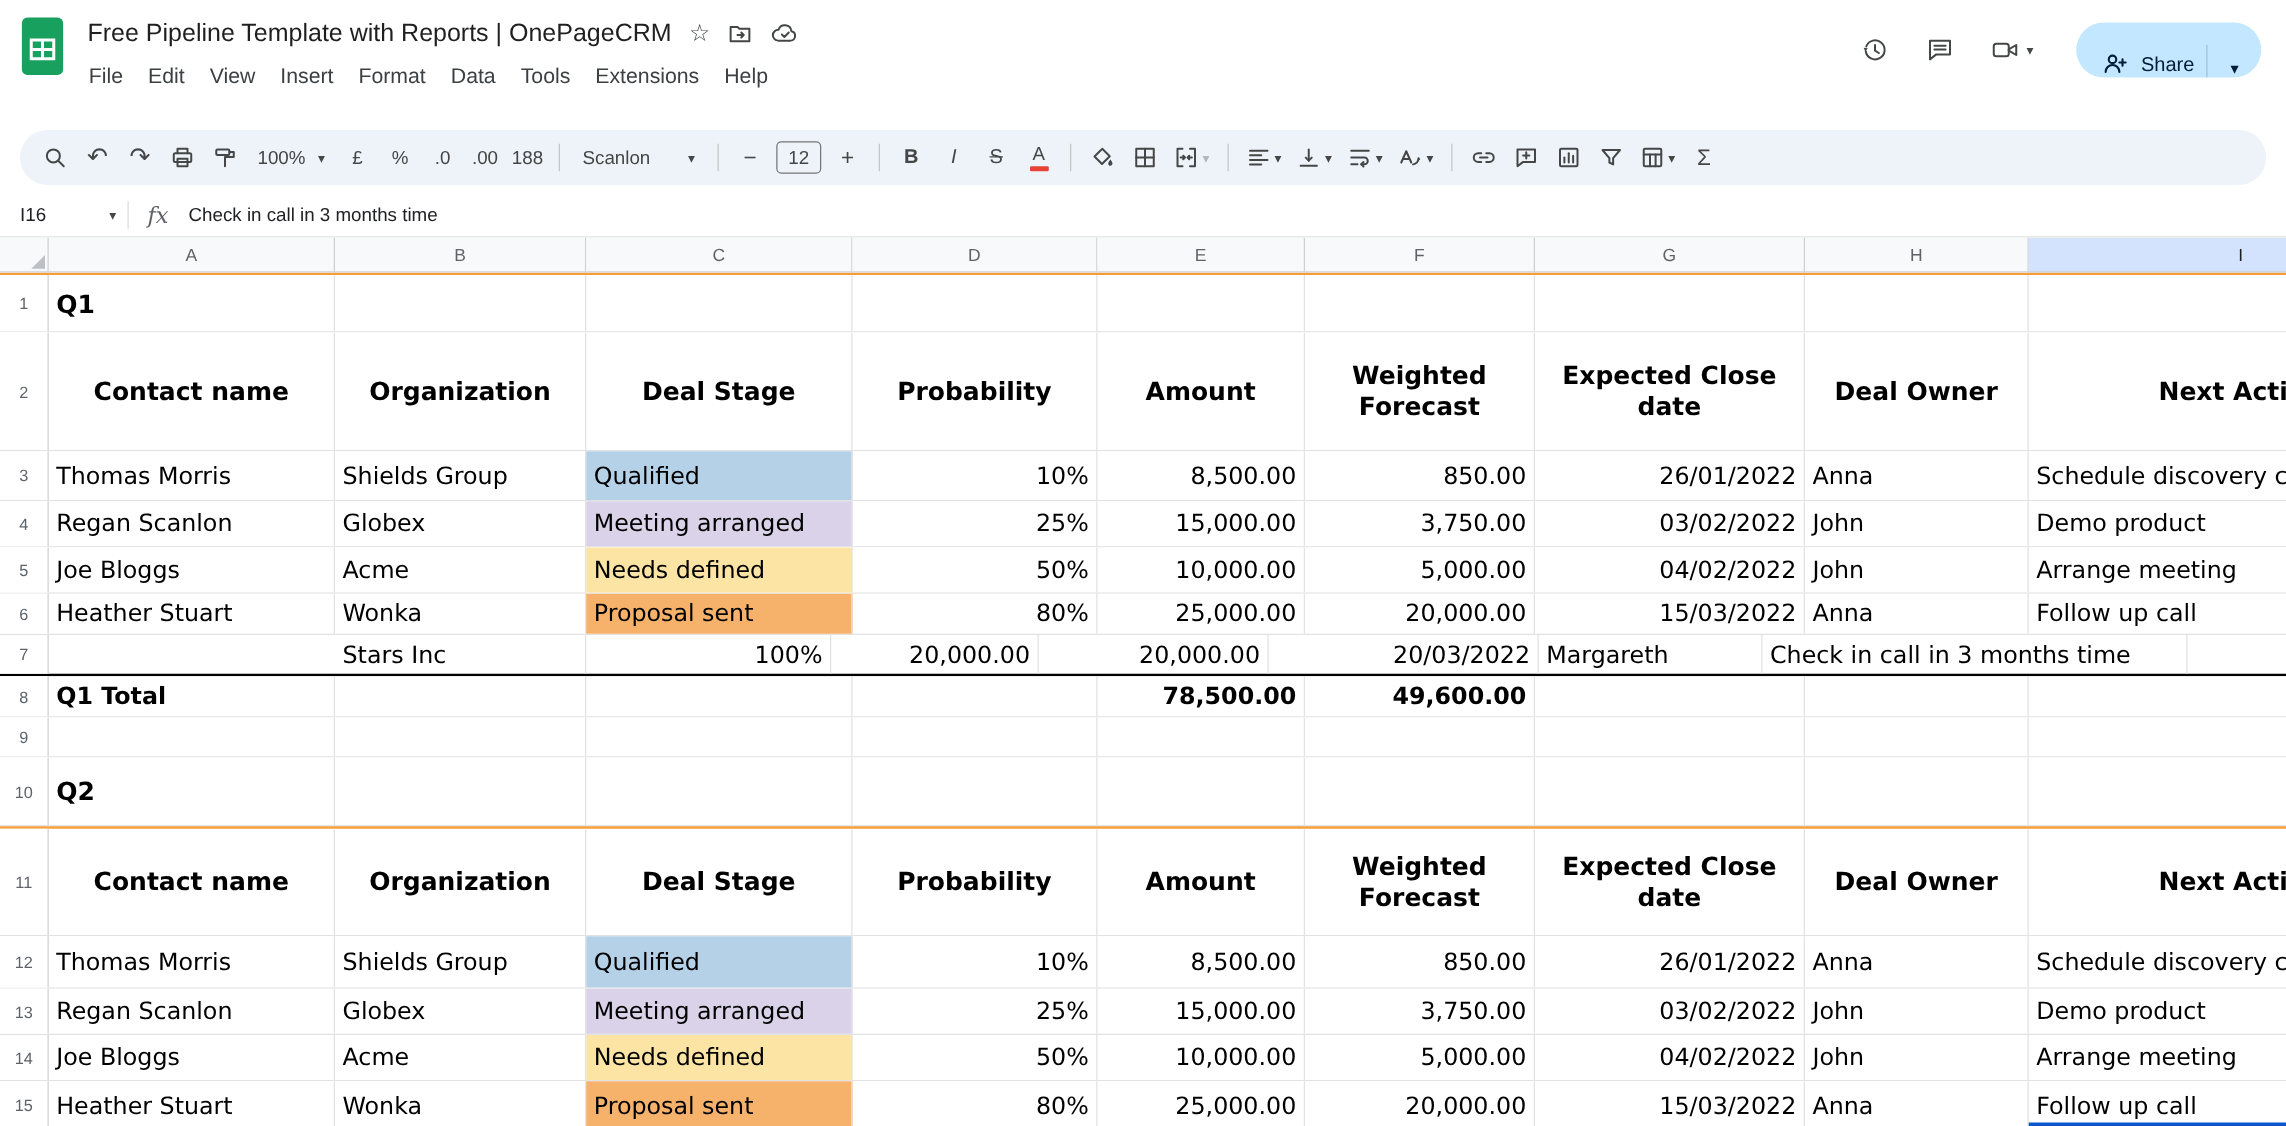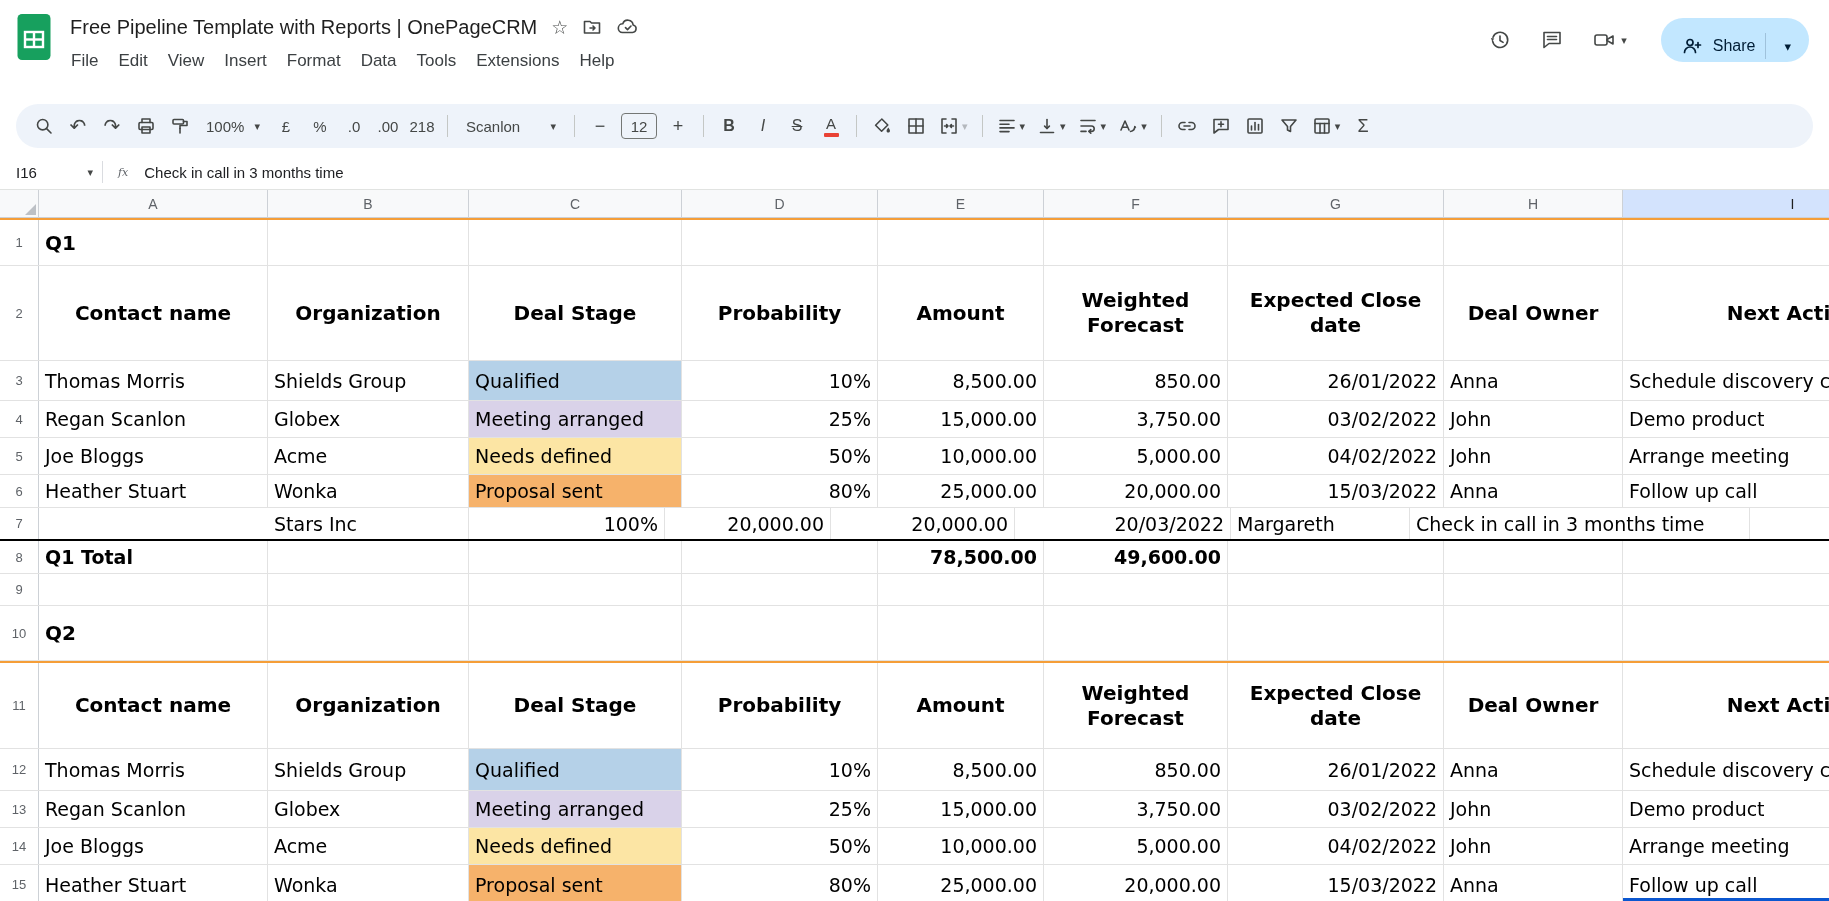--- a/index.html
+++ b/index.html
@@ -10,21 +10,21 @@
   .topbar{height:98px;display:flex;align-items:flex-start;padding:10px 20px 0 16px}
   .logo{width:48px;padding-top:3px;flex-shrink:0;cursor:pointer}
   .doc-info{flex:1;min-width:0;padding-left:6px}
   .title-row{display:flex;align-items:center;gap:14px;height:34px}
   .doc-title{font-size:20px;color:#1f1f1f;white-space:nowrap}
   .t-icon{color:#444746;font-size:19px;display:flex;align-items:center;line-height:1}
   .menu-row{display:flex;align-items:center;height:30px;margin-left:-9px;margin-top:2px}
   .menu-item{font-size:17px;color:#3c4043;padding:3px 10px;border-radius:6px;cursor:pointer;white-space:nowrap}
   .top-actions{display:flex;align-items:center;gap:30px;padding-top:8px;flex-shrink:0}
   .icon-btn{display:flex;align-items:center;gap:4px;cursor:pointer}
-  .share-btn{display:flex;align-items:center;background:#c2e7ff;border-radius:24px;height:44px;
+  .share-btn{display:flex;align-items:flex-end;background:#c2e7ff;border-radius:24px;height:44px;
     padding:12px 10px 0 20px;gap:10px;color:#001d35;cursor:pointer;margin-left:4px}
   .share-label{font-size:16px;font-weight:500}
   .share-sep{width:1px;height:26px;background:rgba(0,29,53,.18)}
   .share-caret{font-size:13px;padding:0 8px;color:#001d35}
   .mini-caret{font-size:11px;color:#444746}
 
   
   .toolbar{height:57px;padding:6px 16px 7px}
   .toolbar-inner{height:44px;background:#eef3fa;border-radius:22px;display:flex;align-items:center;
     padding:0 12px;gap:2px;overflow:hidden}
@@ -46,21 +46,21 @@
   .tc-bar{width:15px;height:4px;background:#e94235;border-radius:1px}
   .tb-dd{display:flex;align-items:center;gap:3px;padding:0 5px}
   .ic{stroke:#444746;fill:none;stroke-width:1.6;stroke-linecap:round;stroke-linejoin:round}
   .sigma{font-size:18px}
 
   
   .formula-bar{height:35px;display:flex;align-items:center;border-bottom:1px solid #e1e3e1;background:#fff}
   .name-box{width:102px;height:100%;display:flex;align-items:center;justify-content:space-between;
     padding:0 9px 0 16px;font-size:15px;color:#202124;cursor:pointer}
   .fb-sep{width:1px;height:22px;background:#dadce0}
-  .fx{font-style:italic;color:#5f6368;font-size:11px;margin:0 16px 0 15px;font-family:"DejaVu Serif",serif}
+  .fx{font-style:italic;color:#5f6368;font-size:18px;margin:0 16px 0 15px;font-family:"DejaVu Serif",serif}
   .formula-content{font-size:15px;color:#202124;white-space:nowrap}
 
   
   .grid{position:relative;height:711px;overflow:hidden}
   .chrow{display:flex;height:28px}
   .corner{width:39px;flex-shrink:0;background:#f8f9fa;border-right:1px solid #cdd1d6;
     border-bottom:1px solid #cdd1d6;position:relative}
   .corner:after{content:"";position:absolute;right:2px;bottom:2px;
     border-left:11px solid transparent;border-bottom:11px solid #bdc1c6}
   .colhdr{height:28px;display:flex;align-items:center;justify-content:center;background:#f8f9fa;
@@ -182,21 +182,21 @@
         </svg>
     </div>
     <div class="tbtn tb-zoom">
       <span>100%</span>
       <span class="caret">▾</span>
     </div>
     <div class="tbtn">£</div>
     <div class="tbtn">%</div>
     <div class="tbtn">.0</div>
     <div class="tbtn">.00</div>
-    <div class="tbtn">218</div>
+    <div class="tbtn">188</div>
     <div class="tb-sep"></div>
     <div class="tbtn tb-font">
       <span>Scanlon</span>
       <span class="caret">▾</span>
     </div>
     <div class="tb-sep"></div>
     <div class="tbtn" style="font-size:18px">−</div>
     <div class="fs-box">12</div>
     <div class="tbtn" style="font-size:18px">+</div>
     <div class="tb-sep"></div>

